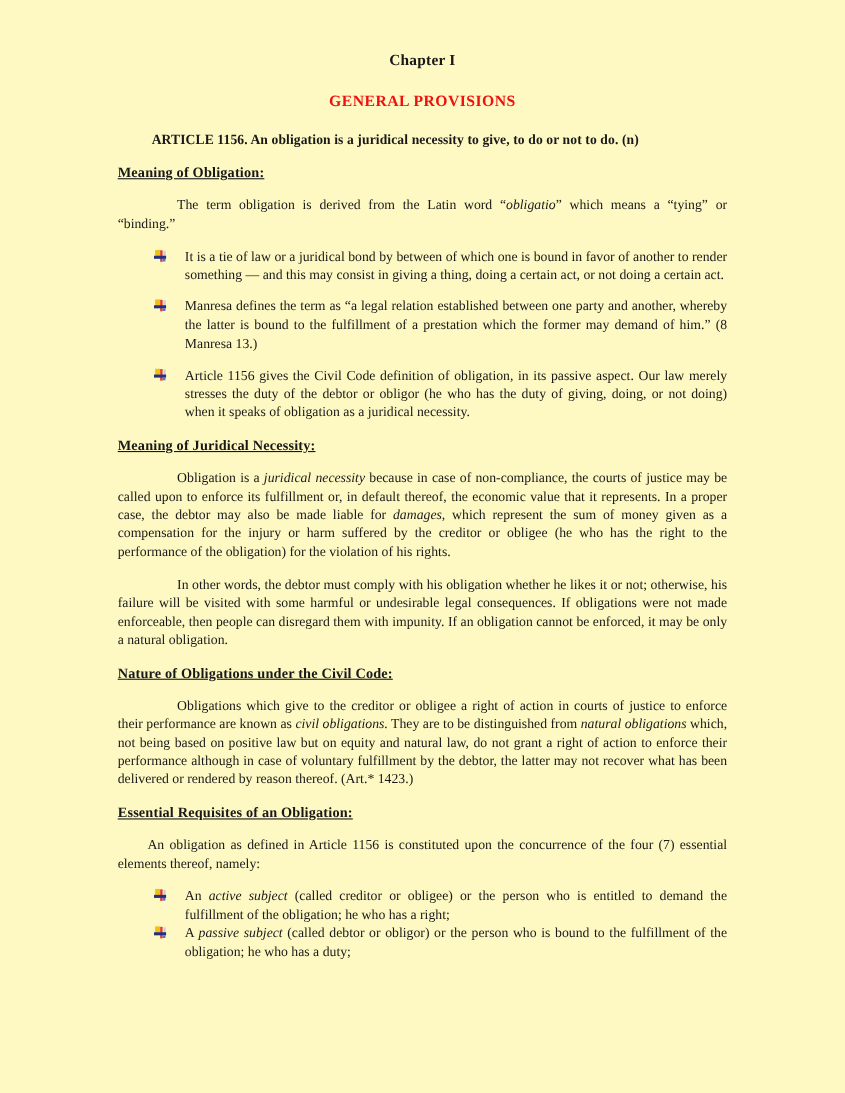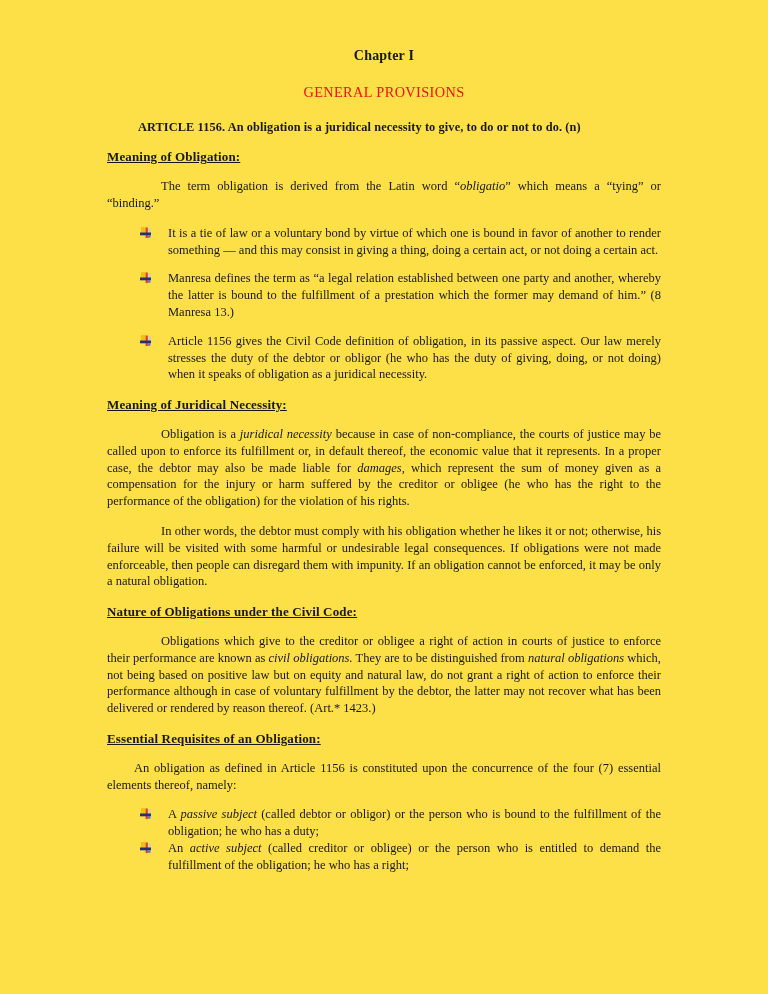--- a/index.html
+++ b/index.html
@@ -1,34 +1,34 @@
 <!DOCTYPE html>
 <html><head>
 <meta charset="utf-8">
 <style>
   html,body { margin:0; padding:0; background:#ffffff; }
   .page {
     position:relative;
     width:768px; height:994px;
     box-sizing:border-box;
     padding:48px 107px 0 107px;
-    background:#fde047;
+    background:#fef9c3;
     color:#181818;
     font-family:"Liberation Serif", serif;
     font-size:12.5px;
     line-height:16.8px;
     overflow:hidden;
   }
   .chapter-title {
     text-align:center; font-weight:bold;
     font-size:14px; letter-spacing:.2px;
     margin:0 0 19px 0;
   }
   .general-title {
-    text-align:center; font-weight:normal;
+    text-align:center; font-weight:bold;
     font-size:14.3px; letter-spacing:.4px;
     color:#ef1010;
     margin:0 0 18px 0;
   }
   .article-line {
     font-weight:bold; font-size:12.8px;
     text-indent:32px;
     white-space:nowrap;
     transform:scaleX(.965);
     transform-origin:left center;
@@ -81,21 +81,21 @@
     <div class="blt">
       <span class="ico">
         <svg viewBox="0 0 12 12" width="12" height="12">
           <rect x="1" y="0" width="4.5" height="6" fill="#f2c011"></rect>
           <rect x="8.6" y="1" width="2" height="8" fill="#c9ccd4"></rect>
           <rect x="5.6" y="0.5" width="2.2" height="10.5" fill="#e03a2a"></rect>
           <rect x="0" y="5.5" width="11" height="2.8" fill="#23307f"></rect>
           <rect x="7.8" y="8.3" width="2.6" height="2.4" fill="#5b6ed0"></rect>
         </svg>
       </span>
-      <span>It is a tie of law or a voluntary bond by virtue of which one is bound in favor of another to render something — and this may consist in giving a thing, doing a certain act, or not doing a certain act.</span>
+      <span>It is a tie of law or a juridical bond by between of which one is bound in favor of another to render something — and this may consist in giving a thing, doing a certain act, or not doing a certain act.</span>
     </div>
     <div class="blt">
       <span class="ico">
         <svg viewBox="0 0 12 12" width="12" height="12">
           <rect x="1" y="0" width="4.5" height="6" fill="#f2c011"></rect>
           <rect x="8.6" y="1" width="2" height="8" fill="#c9ccd4"></rect>
           <rect x="5.6" y="0.5" width="2.2" height="10.5" fill="#e03a2a"></rect>
           <rect x="0" y="5.5" width="11" height="2.8" fill="#23307f"></rect>
           <rect x="7.8" y="8.3" width="2.6" height="2.4" fill="#5b6ed0"></rect>
         </svg>
@@ -135,29 +135,29 @@
     <div class="blt">
       <span class="ico">
         <svg viewBox="0 0 12 12" width="12" height="12">
           <rect x="1" y="0" width="4.5" height="6" fill="#f2c011"></rect>
           <rect x="8.6" y="1" width="2" height="8" fill="#c9ccd4"></rect>
           <rect x="5.6" y="0.5" width="2.2" height="10.5" fill="#e03a2a"></rect>
           <rect x="0" y="5.5" width="11" height="2.8" fill="#23307f"></rect>
           <rect x="7.8" y="8.3" width="2.6" height="2.4" fill="#5b6ed0"></rect>
         </svg>
       </span>
-      <span>A <i>passive subject</i> (called debtor or obligor) or the person who is bound to the fulfillment of the obligation; he who has a duty;</span>
+      <span>An <i>active subject</i> (called creditor or obligee) or the person who is entitled to demand the fulfillment of the obligation; he who has a right;</span>
     </div>
     <div class="blt">
       <span class="ico">
         <svg viewBox="0 0 12 12" width="12" height="12">
           <rect x="1" y="0" width="4.5" height="6" fill="#f2c011"></rect>
           <rect x="8.6" y="1" width="2" height="8" fill="#c9ccd4"></rect>
           <rect x="5.6" y="0.5" width="2.2" height="10.5" fill="#e03a2a"></rect>
           <rect x="0" y="5.5" width="11" height="2.8" fill="#23307f"></rect>
           <rect x="7.8" y="8.3" width="2.6" height="2.4" fill="#5b6ed0"></rect>
         </svg>
       </span>
-      <span>An <i>active subject</i> (called creditor or obligee) or the person who is entitled to demand the fulfillment of the obligation; he who has a right;</span>
+      <span>A <i>passive subject</i> (called debtor or obligor) or the person who is bound to the fulfillment of the obligation; he who has a duty;</span>
     </div>
   </div>
 
 </div>
 
 </body></html>

